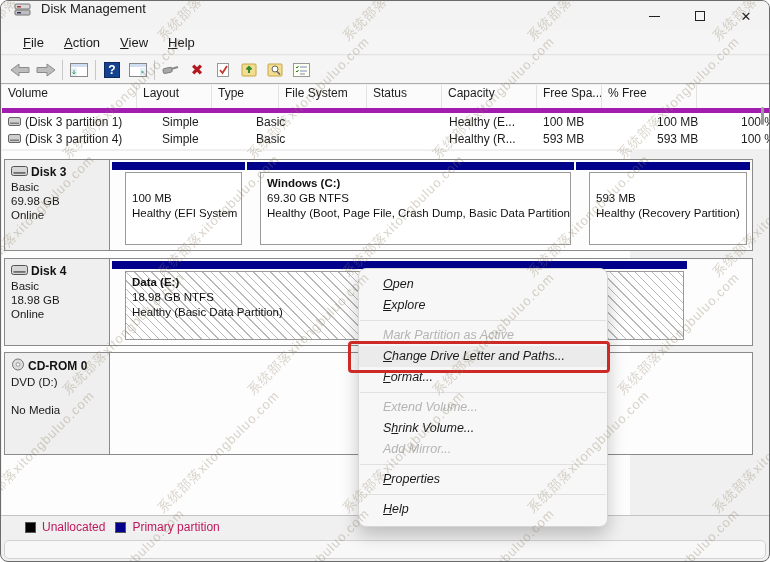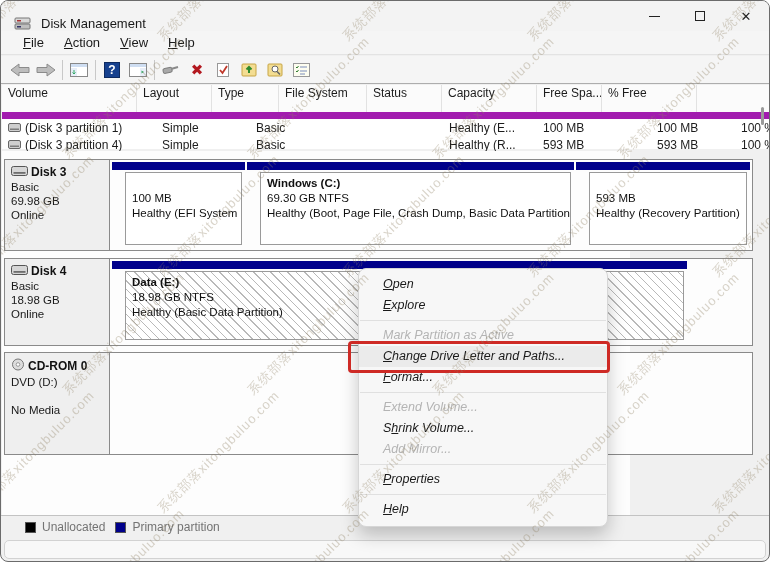--- a/index.html
+++ b/index.html
@@ -1,20 +1,20 @@
 <!DOCTYPE html>
 <html><head>
 <meta charset="utf-8">
 <style>
   * { margin:0; padding:0; box-sizing:border-box; }
   html,body { width:770px; height:562px; background:#fff; font-family:"Liberation Sans","DejaVu Sans",sans-serif; }
   .window { position:relative; width:770px; height:562px; background:#f0f0f0; border:1px solid #6b6b6b; border-radius:8px; overflow:hidden; }
 
   
-  .titlebar { position:absolute; left:0; top:0; width:100%; height:30px; background:#f3f3f3; display:flex; align-items:flex-end; }
+  .titlebar { position:absolute; left:0; top:0; width:100%; height:30px; background:#f3f3f3; display:flex; align-items:flex-start; }
   .title-icon { margin-left:13px; width:18px; height:16px; display:inline-block; }
   .title-text { margin-left:9px; font-size:13px; color:#191919; }
   .win-controls { position:absolute; right:0; top:0; height:30px; display:flex; }
   .win-btn { width:46px; height:30px; display:flex; align-items:center; justify-content:center; color:#222; }
   .glyph-min { width:11px; height:1px; background:#222; display:block; }
   .glyph-max { width:10px; height:10px; border:1px solid #222; display:block; }
   .glyph-close { font-size:13px; line-height:1; }
 
   
   .menubar { position:absolute; left:0; top:30px; width:100%; height:24px; background:#f5f5f5; display:flex; align-items:center; padding-left:12px; border-bottom:1px solid #e3e3e3; }
@@ -23,21 +23,21 @@
   
   .toolbar { position:absolute; left:0; top:55px; width:100%; height:28px; background:#f5f5f5; display:flex; align-items:center; padding-left:6px; border-bottom:1px solid #adadad; }
   .tb-btn { width:26px; height:24px; display:flex; align-items:center; justify-content:center; }
   .tb-sep { width:1px; height:20px; background:#c8c8c8; margin:0 3px; }
   .help-box { width:16px; height:16px; background:#16418f; color:#fff; font-weight:bold; font-size:12px; display:flex; align-items:center; justify-content:center; border:1px solid #0d2a60; }
   .x-red { color:#b3181f; font-size:15px; font-weight:bold; }
 
   
   .volume-list { position:absolute; left:1px; top:84px; width:768px; height:64px; background:#fff; }
   .vl-grid { display:grid; grid-template-columns:135px 75px 67px 88px 75px 95px 65px 95px 1fr; }
-  .vl-header { height:34px; background:#fbfbfb; border-bottom:7px solid #a21caf; }
+  .vl-header { height:28px; background:#fbfbfb; border-bottom:5px solid #a21caf; }
   .vl-header .cell { font-size:12px; color:#1c1c1c; padding:1px 6px; border-right:1px solid #e2e2e2; white-space:nowrap; overflow:hidden; }
   .vl-row { height:17px;gap:19px; }
   .vl-row .cell { font-size:12px; color:#1c1c1c; padding:0 6px; white-space:nowrap; overflow:hidden; display:flex; align-items:center; gap:4px; }
   .scroll-thumb { position:absolute; right:6px; top:22px; width:3px; height:18px; background:#9a9a9a; border-radius:2px; }
 
   
   .graph-pane { position:absolute; left:1px; top:150px; width:628px; height:364px; background:#fdfdfd; }
   .disk-row { position:absolute; left:2px; width:749px; border:1px solid #8a8a8a; display:flex; background:#fdfdfd; }
   .disk-left { width:105px; background:#efefef; border-right:1px solid #8a8a8a; padding:5px 6px; flex:none; }
   .disk-name { font-size:12px; font-weight:bold; color:#111; display:flex; align-items:center; gap:3px; }
@@ -48,21 +48,21 @@
   .part-body { margin:2px 3px 0 13px; border:1px solid #9a9a9a; background:#fff; height:calc(100% - 13px); padding:3px 6px; overflow:hidden; }
   .part-body.hatched { background:repeating-linear-gradient(45deg,#fff 0 5px,#b9b9b9 5px 6px); }
   .p-line { font-size:11.5px; color:#111; white-space:nowrap; min-height:15px; line-height:15px; }
   .p-line.bold { font-weight:bold; }
   .empty-right { flex:1; }
 
   
   .legend { position:absolute; left:0; top:514px; width:100%; height:23px; background:#f0f0f0; border-top:1px solid #c3c3c3; display:flex; align-items:center; padding-left:24px; gap:10px; }
   .legend-item { display:flex; align-items:center; gap:6px; }
   .legend-swatch { width:11px; height:11px; border:1px solid #555; display:inline-block; }
-  .legend-label { font-size:12px; color:#737373; }
+  .legend-label { font-size:12px; color:#be185d; }
   .statusbar { position:absolute; left:3px; top:539px; width:762px; height:19px; background:#f8f8f8; border:1px solid #d2d2d2; border-radius:5px; }
 
   
   .ctx-menu { position:absolute; left:357px; top:267px; width:250px; background:#f7f7f7; border:1px solid #d6d6d6; border-radius:8px; box-shadow:0 8px 18px rgba(0,0,0,.22); padding:5px 0 6px 0; z-index:20;font-style:italic; }
   .ctx-item { height:21px; line-height:21px; padding-left:24px; font-size:12.5px; color:#1a1a1a; white-space:nowrap; }
   .ctx-item.disabled { color:#b4b4b4; }
   .ctx-item.hovered { background:#ebebeb; }
   .ctx-sep { height:1px; background:#e0e0e0; margin:4px 1px; }
   .annotation-box { position:absolute; left:347px; top:340px; width:262px; height:32px; border:3px solid #ce2a25; border-radius:4px; z-index:30; pointer-events:none; }
 

